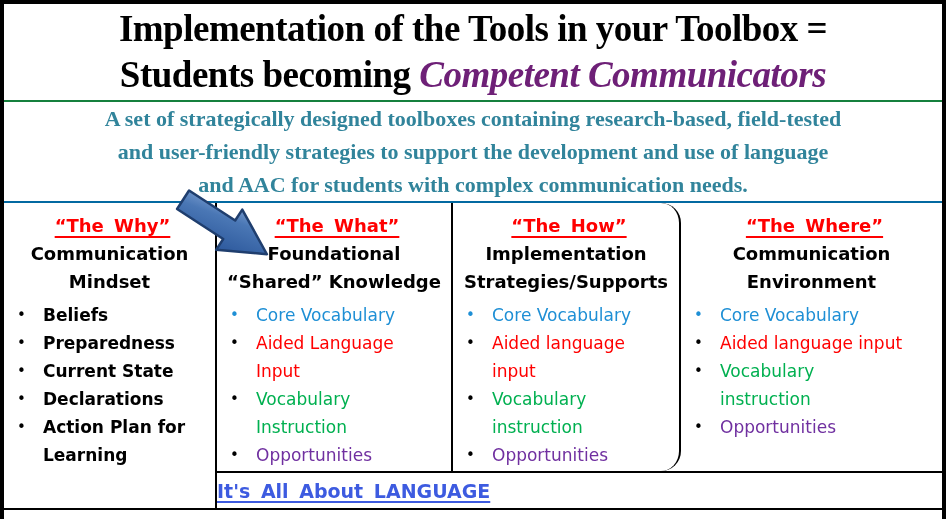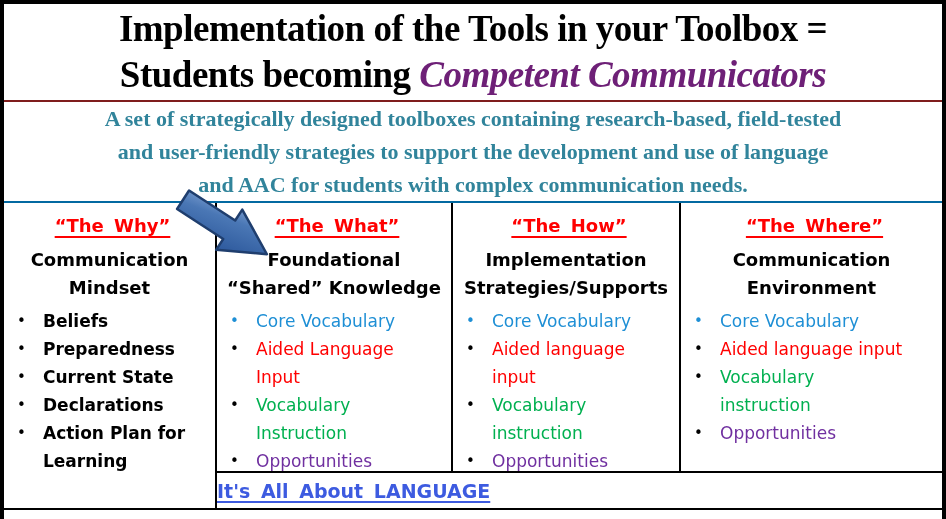--- a/index.html
+++ b/index.html
@@ -11,21 +11,21 @@
     width:946px; height:519px;
     background:#fff;
     border:4px solid #000;
     border-bottom:none;
     overflow:hidden;
   }
 
   
   .title-box {
     height:98px;
-    border-bottom:2px solid #7f1d1d;
+    border-bottom:2px solid #15803d;
     display:flex; flex-direction:column;
     align-items:center; justify-content:center;
     font-family:"Liberation Serif", serif;
     font-weight:bold;
     font-size:37px;
     line-height:46px;
     letter-spacing:-0.5px;
     color:#000;
     text-align:center;
   }
@@ -51,21 +51,21 @@
   
   .table-area {
     display:grid;
     grid-template-columns:213px 236px 228px 1fr;
     grid-template-rows:268px 37px 1fr;
     height:312px;
   }
   .cell { background:#fff; }
   .cell-why   { grid-column:1; grid-row:1 / 3; border-right:2px solid #000; }
   .cell-what  { grid-column:2; grid-row:1; border-right:2px solid #000; }
-  .cell-how   { grid-column:3; grid-row:1; border-right:2px solid #000; }
+  .cell-how   { grid-column:3; grid-row:1; border-right:2px solid #000;border-radius:20px; }
   .cell-where { grid-column:4; grid-row:1; }
   .cell-language {
     grid-column:2 / 5; grid-row:2;
     border-top:2px solid #000;
     display:flex; align-items:center; 
   }
   .cell-sliver {
     grid-column:1 / 5; grid-row:3;
     border-top:2px solid #000;
   }
@@ -81,21 +81,20 @@
     color:var(--red);
     text-decoration:underline;
     text-underline-offset:4px;
     text-decoration-thickness:2px;
     word-spacing:4px;
     padding-left:6px;
   }
   .col-subheader {
     color:#000;
     white-space:pre-line;
-    margin-top:6px;
   }
 
   ul.items {
     list-style:none;
     margin-top:5px;
     font-size:17px;
     line-height:28px;
   }
   ul.items li {
     display:flex;

